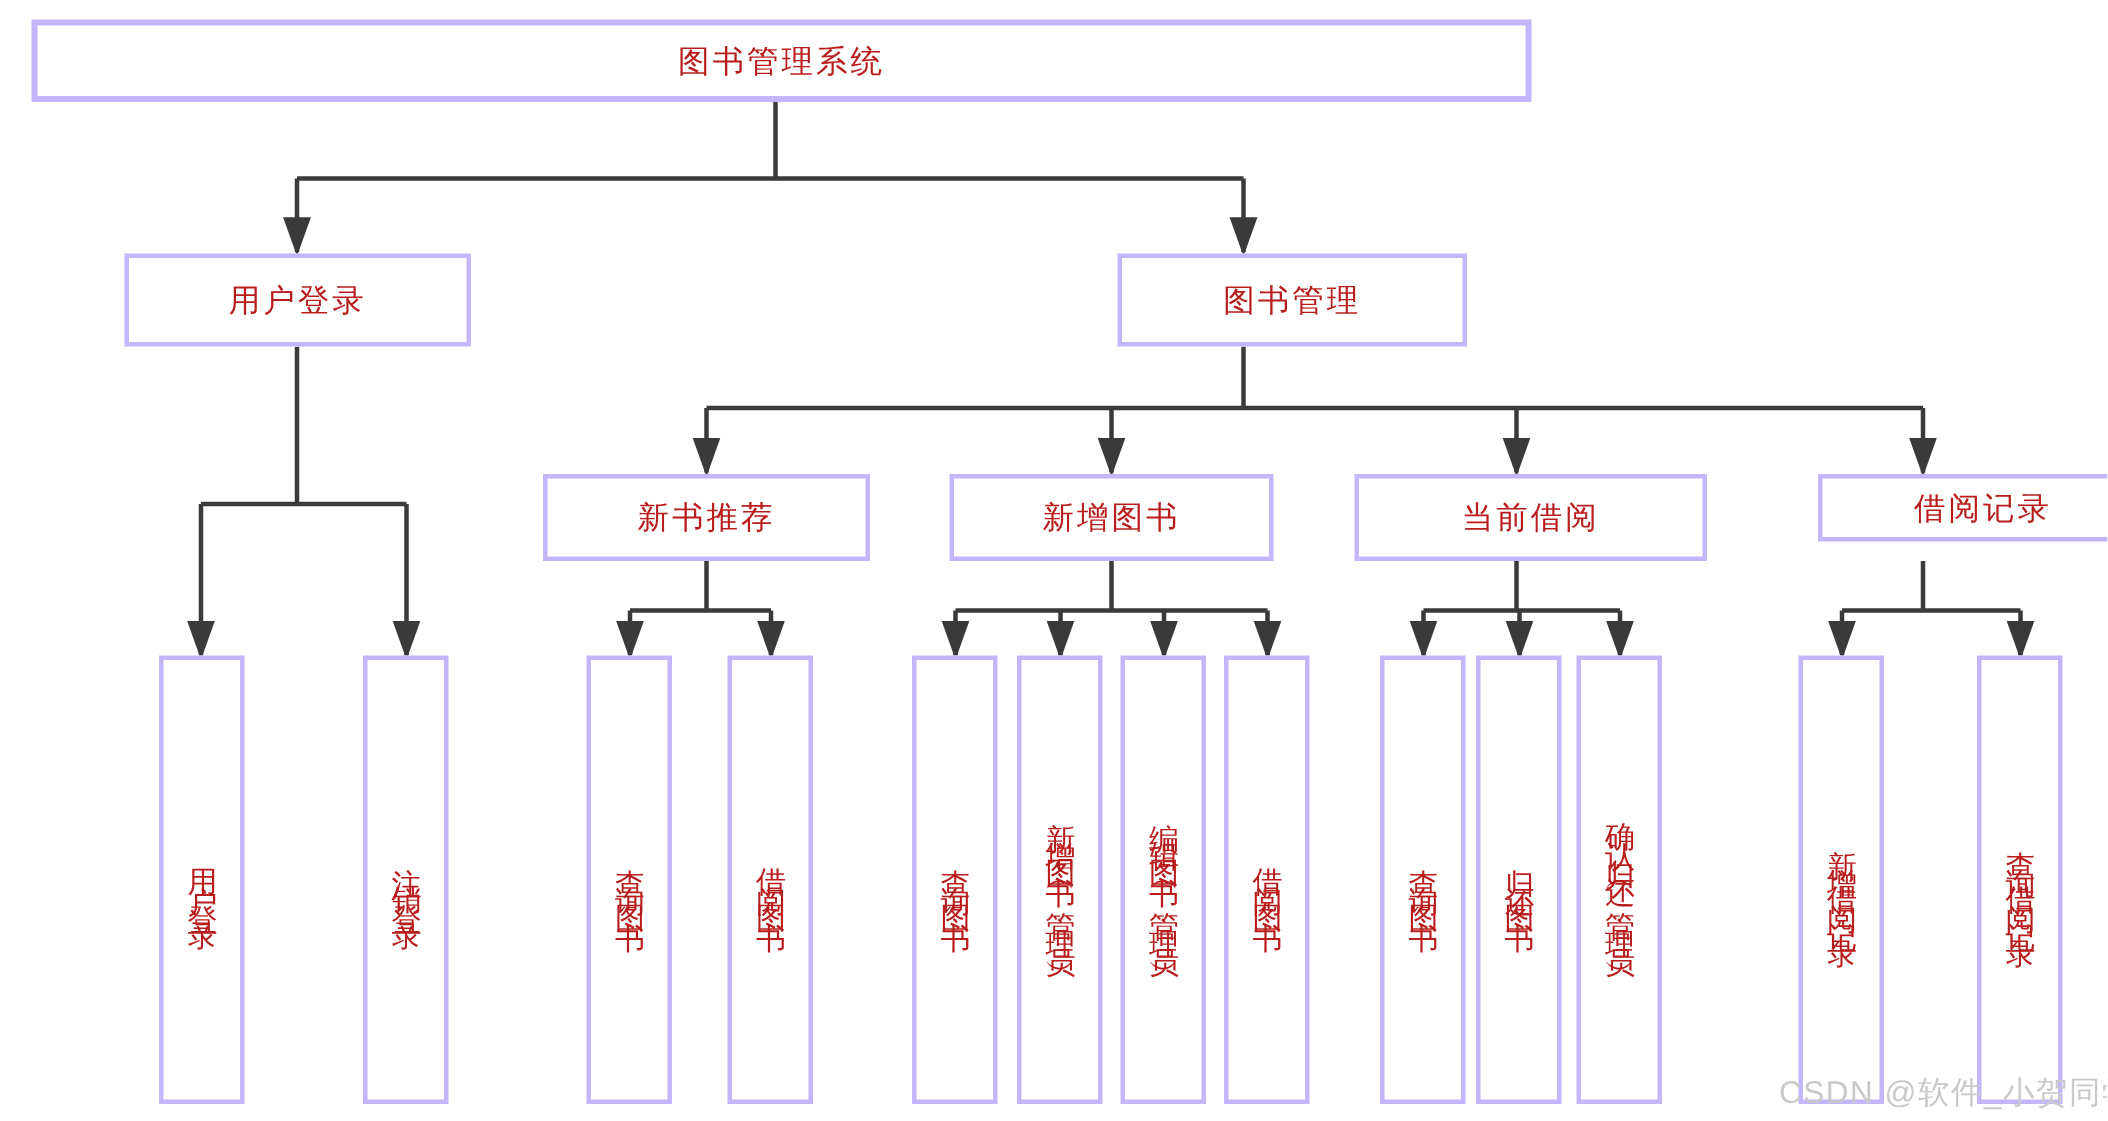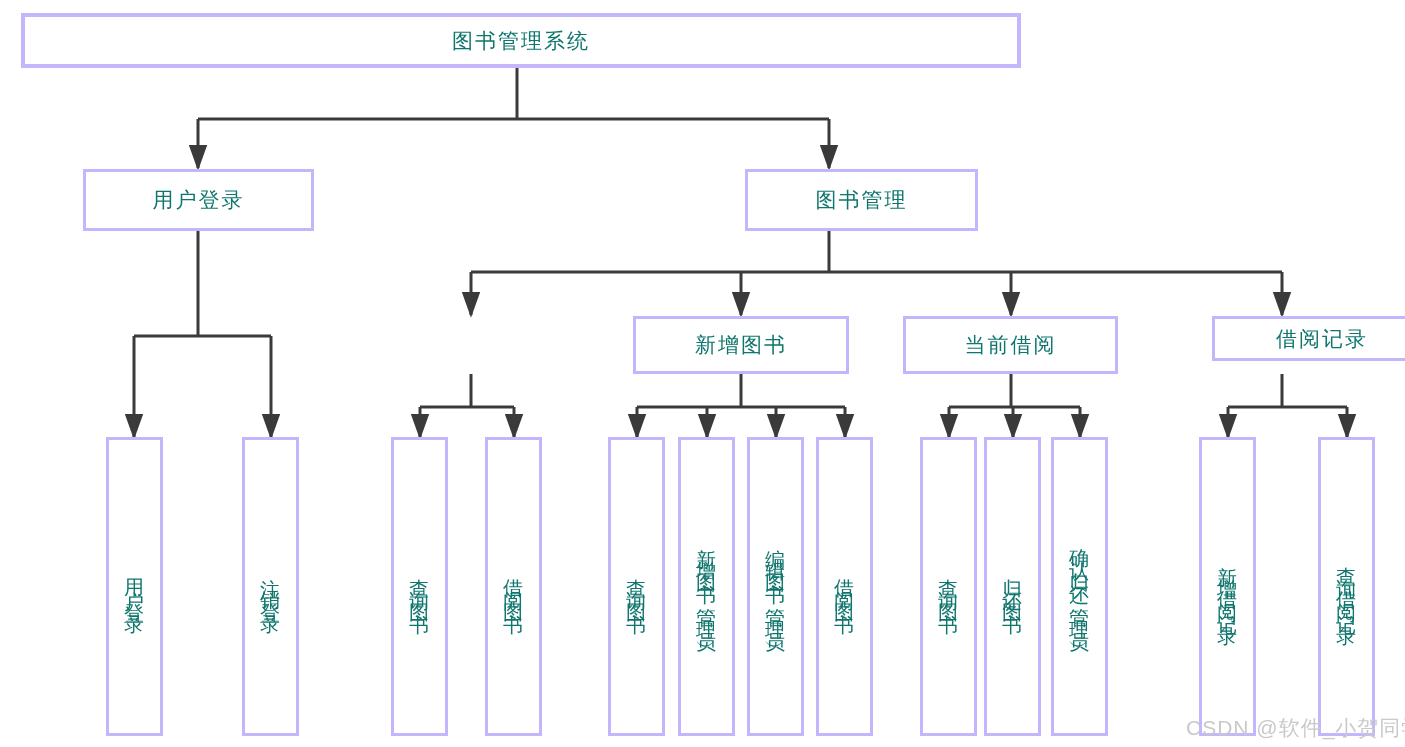--- a/index.html
+++ b/index.html
@@ -21,21 +21,21 @@
     top: 0;
     width: 1405px;
     height: 747px;
     z-index: 1;
   }
   .box {
     position: absolute;
     box-sizing: border-box;
     background: #ffffff;
     border: 3px solid #c4b5fd;
-    color: #0f766e;
+    color: #b91c1c;
     display: flex;
     align-items: center;
     justify-content: center;
     z-index: 2;
   }
   .box.root {
     border-width: 4px;
   }
   .hbox .label {
     font-size: 21px;
@@ -120,24 +120,27 @@
     <span class="label">图书管理系统</span>
   </div>
 
   <div class="box hbox" style="left:83px; top:169px; width:231px; height:62px;">
     <span class="label">用户登录</span>
   </div>
   <div class="box hbox" style="left:713px; top:169px; width:233px; height:62px;margin-left:32px;">
     <span class="label">图书管理</span>
   </div>
 
+  <div class="box hbox" style="left:362px; top:316px; width:218px; height:58px;">
+    <span class="label">新书推荐</span>
+  </div>
   <div class="box hbox" style="left:633px; top:316px; width:216px; height:58px;">
     <span class="label">新增图书</span>
   </div>
-  <div class="box hbox" style="left:903px; top:316px; width:215px; height:58px;">
+  <div class="box hbox" style="left:903px; top:316px; width:235px; height:58px;">
     <span class="label">当前借阅</span>
   </div>
   <div class="box hbox" style="left:1172px; top:316px; width:220px; height:45px;margin-left:40px;">
     <span class="label">借阅记录</span>
   </div>
 
   <div class="box vbox" style="left:106px; top:437px; width:57px; height:299px;">
     <span class="label">用户登录</span>
   </div>
   <div class="box vbox" style="left:242px; top:437px; width:57px; height:299px;">

